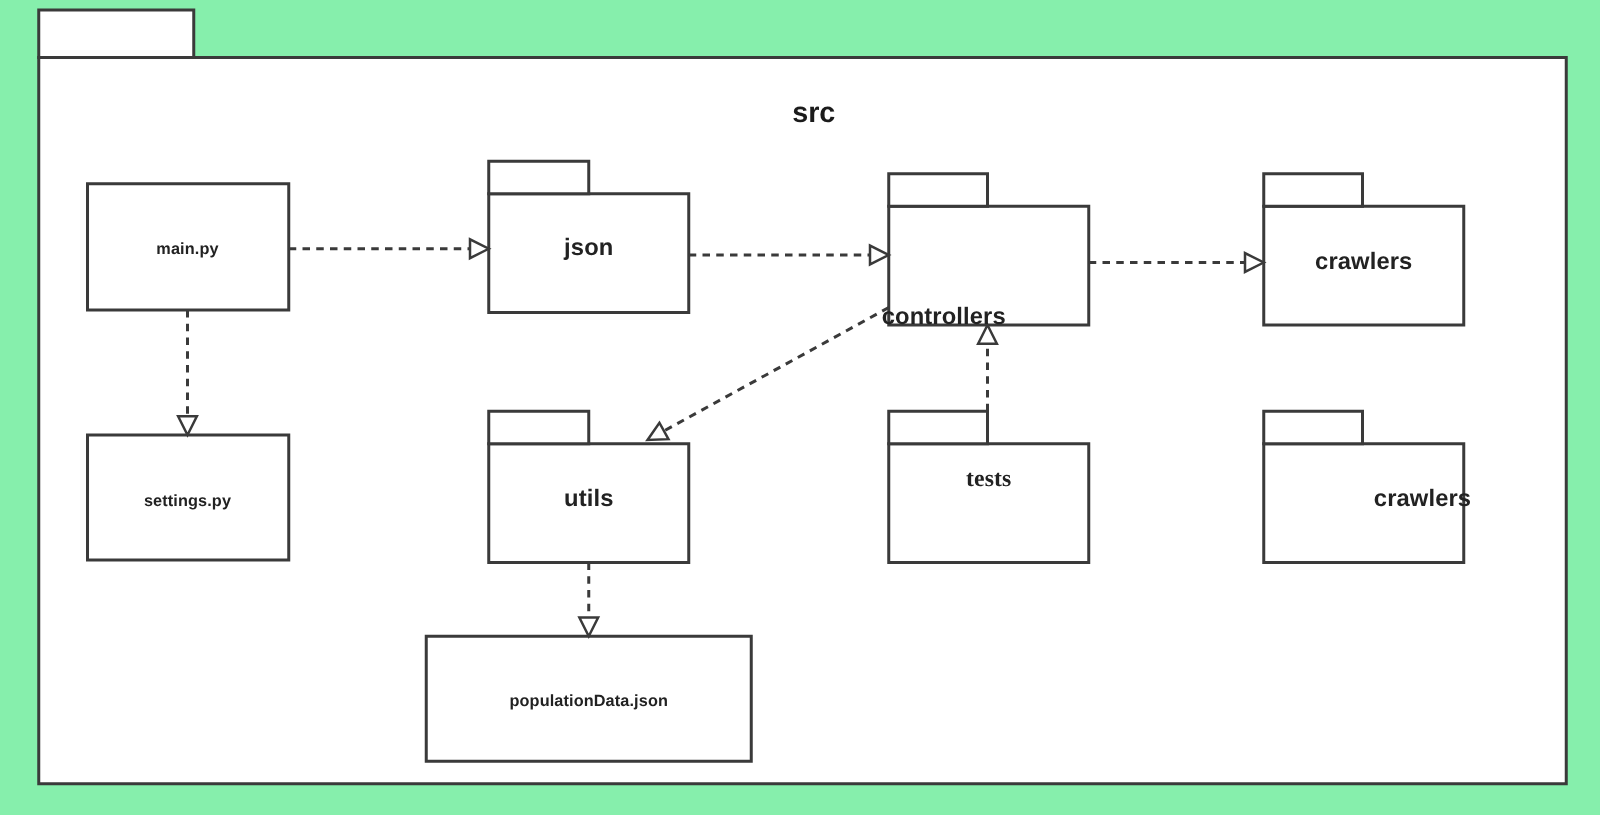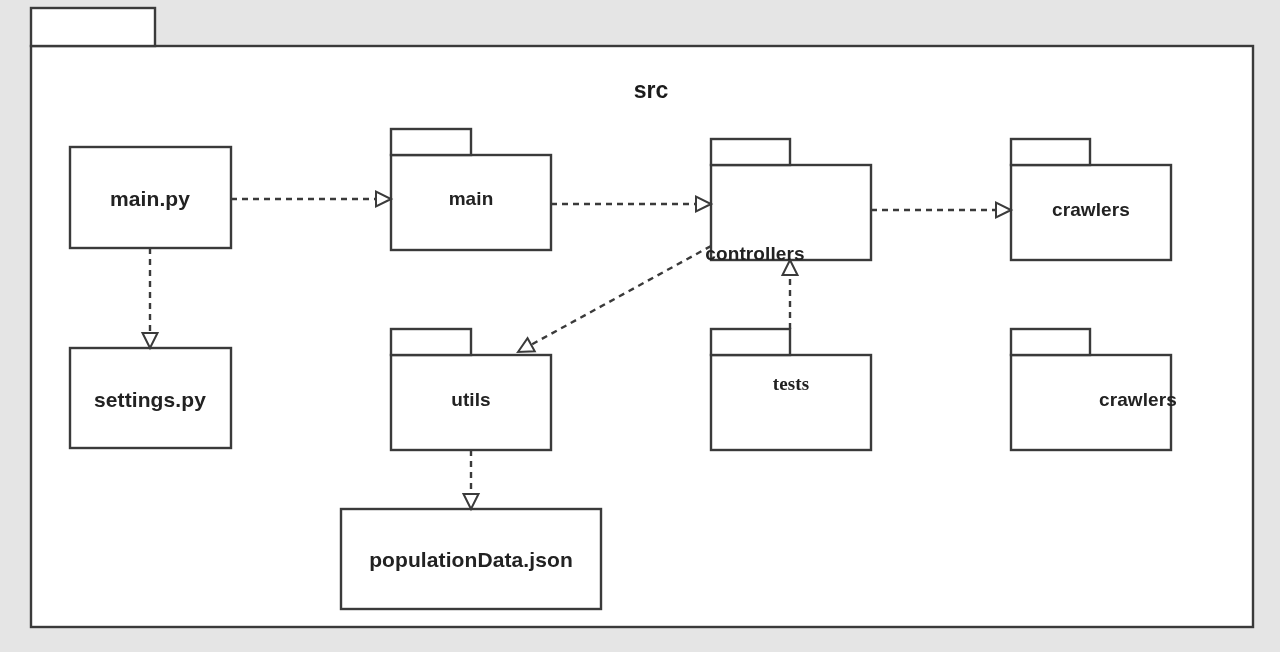--- a/index.html
+++ b/index.html
@@ -10,41 +10,41 @@
   body {
     width: 1280px;
     height: 652px;
     font-family: "Liberation Sans", sans-serif;
     overflow: hidden;
   }
   #canvas {
     position: relative;
     width: 1280px;
     height: 652px;
-    background: #e5e5e5;
+    background: #86efac;
   }
   svg.layer {
     position: absolute;
     left: 0;
     top: 0;
     width: 1280px;
     height: 652px;
   }
   .node-label {
     position: absolute;
     font-family: "Liberation Sans", sans-serif;
     font-weight: bold;
     color: #222222;
     text-align: center;
     white-space: nowrap;
     transform: translate(-50%, -50%);
     letter-spacing: 0.1px;
   }
   .pkg-label { font-size: 19px; }
-  .file-label { font-size: 21px; }
+  .file-label { font-size: 13px; }
   .outer-title {
     position: absolute;
     font-family: "Liberation Sans", sans-serif;
     font-weight: bold;
     font-size: 23px;
     color: #1b1b1b;
     transform: translate(-50%, -50%);
     white-space: nowrap;
   }
 </style>
@@ -119,21 +119,21 @@
         <g>
           <line x1="471" y1="450" x2="471" y2="494" stroke="#3a3a3a" stroke-width="2.4" stroke-dasharray="6,5"></line>
           <polygon points="471,509 463.5,494 478.5,494" fill="#ffffff" stroke="#3a3a3a" stroke-width="2" stroke-linejoin="miter"></polygon>
         </g>
       </g>
   </svg>
 
   <div id="label-layer">
       <div class="outer-title" style="left: 651px; top: 90px;">src</div>
       <div class="node-label file-label" style="left: 150px; top: 199px;">main.py</div>
-      <div class="node-label pkg-label" style="left: 471px; top: 199px;">main</div>
+      <div class="node-label pkg-label" style="left: 471px; top: 199px;">json</div>
       <div class="node-label pkg-label" style="left: 755px; top: 210px; margin-top: 44px;">controllers</div>
       <div class="node-label pkg-label" style="left: 1091px; top: 210px;">crawlers</div>
       <div class="node-label file-label" style="left: 150px; top: 400px;">settings.py</div>
       <div class="node-label pkg-label" style="left: 471px; top: 400px;">utils</div>
       <div class="node-label pkg-label" style="left: 791px; top: 384px; font-family: Liberation Serif, serif;">tests</div>
       <div class="node-label pkg-label" style="left: 1091px; top: 400px; margin-left: 47px;">crawlers</div>
       <div class="node-label file-label" style="left: 471px; top: 560px;">populationData.json</div>
     </div>
 
 </div>

